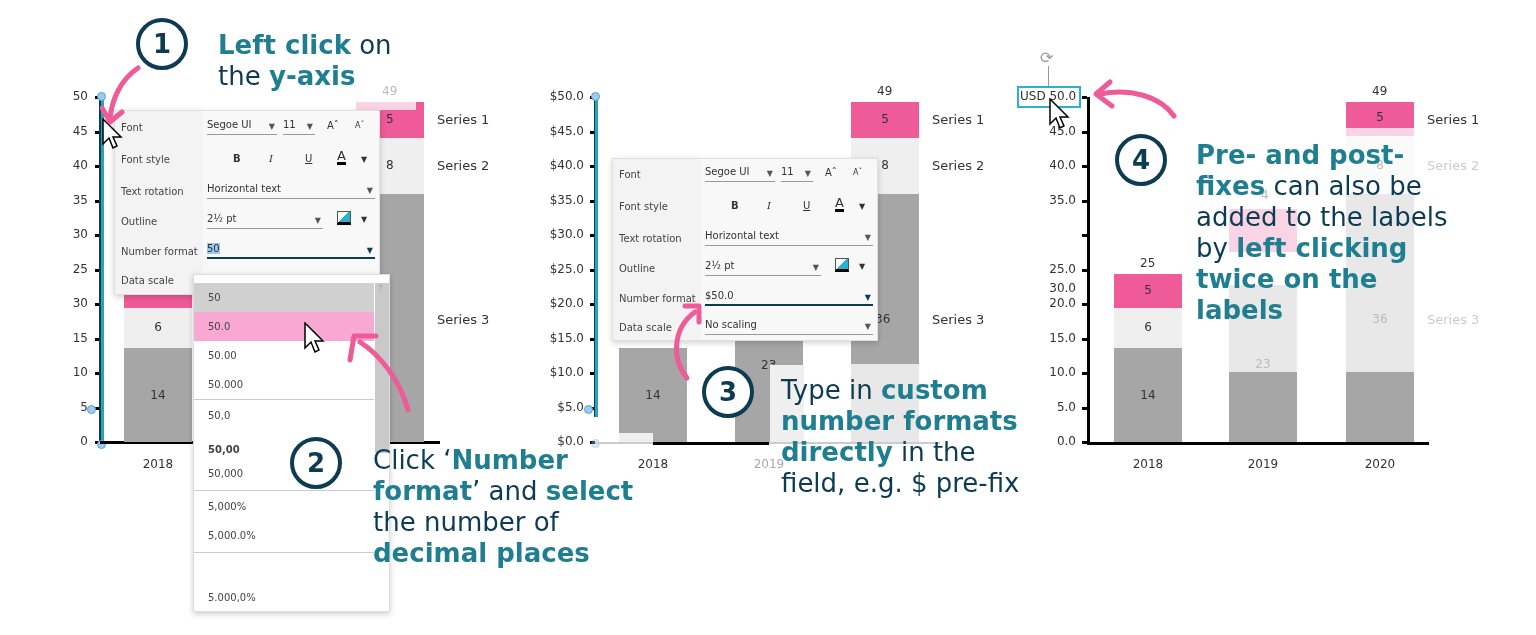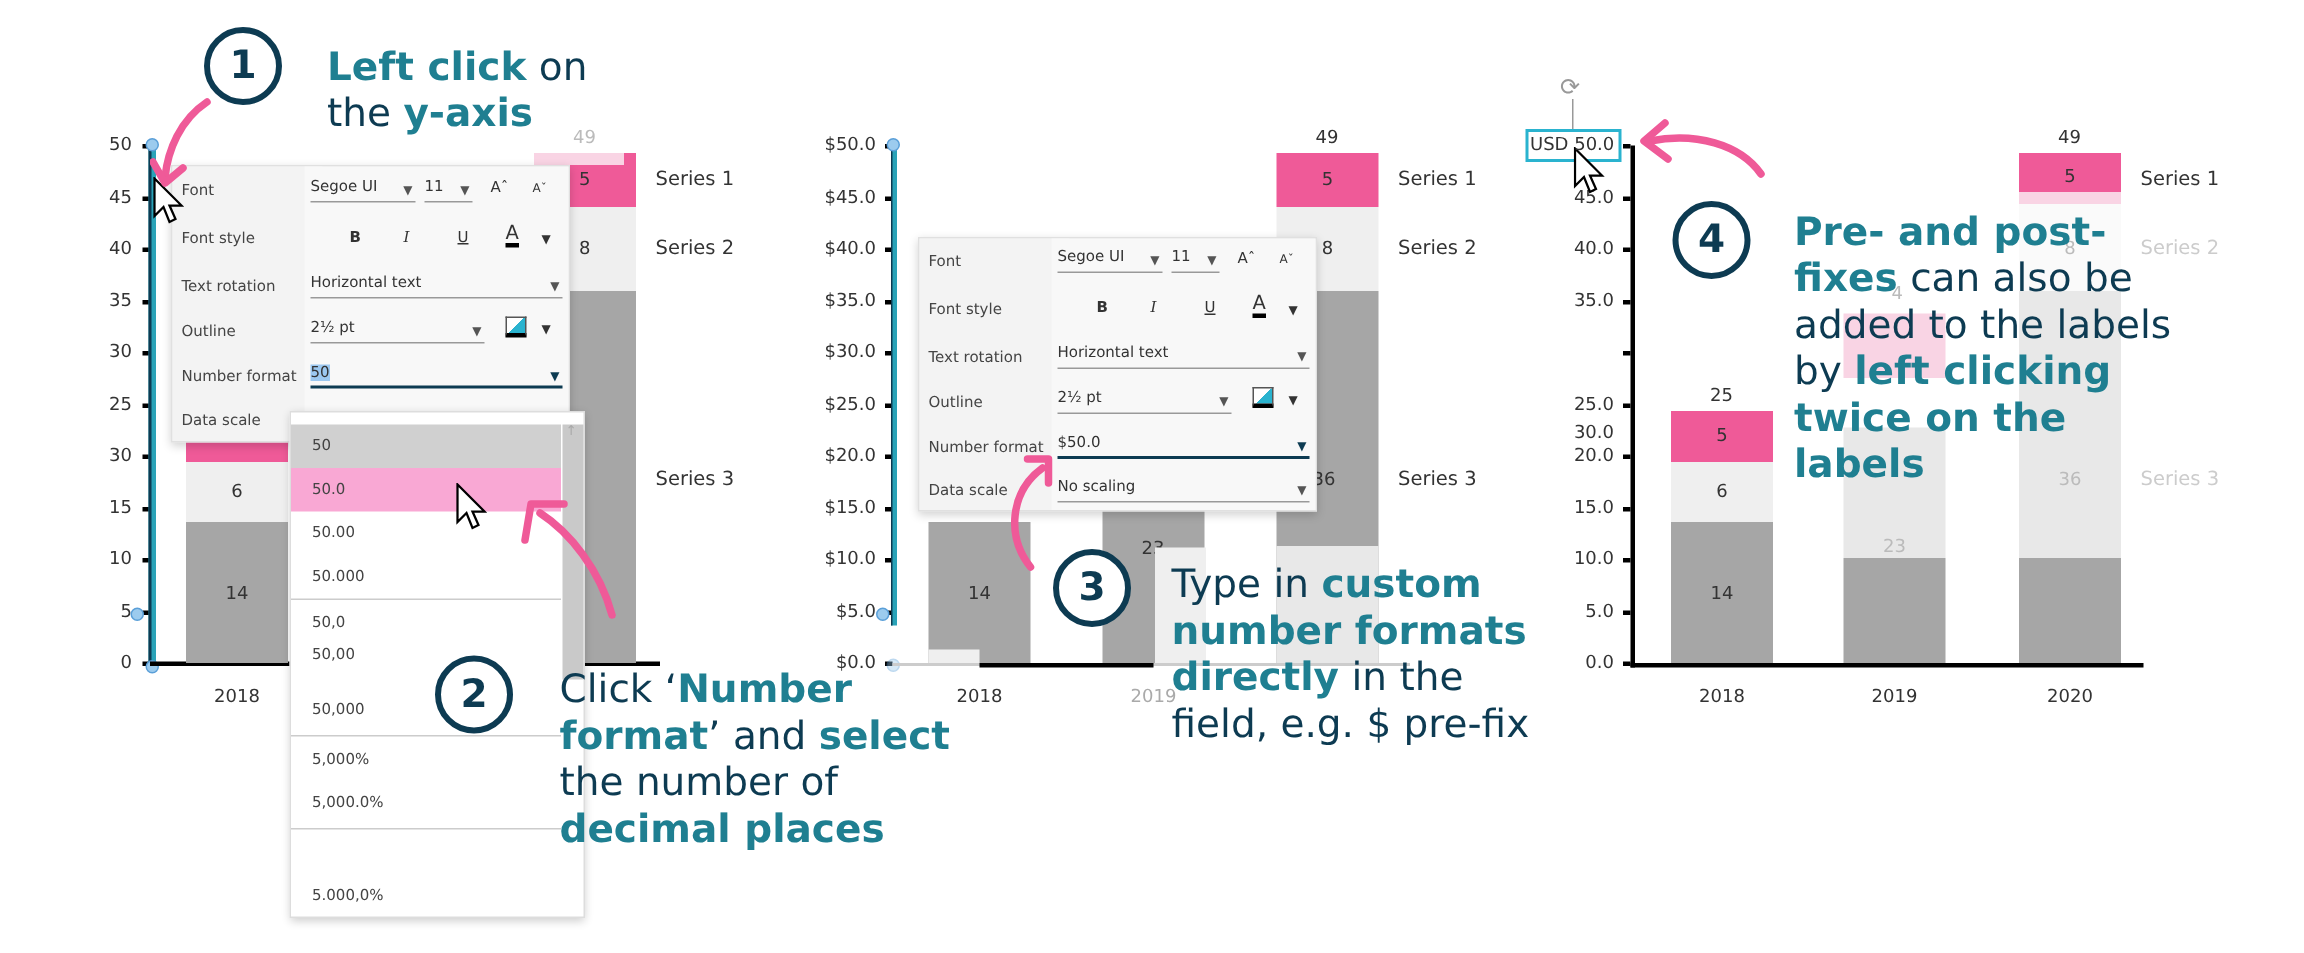--- a/index.html
+++ b/index.html
@@ -120,21 +120,21 @@
   <div class="prow-label" style="left:6px;top:164px;">Data scale</div>
 </div>
 
 <div class="abs" style="left:193px;top:274px;width:197px;height:338px;background:#fff;border:1px solid #ddd;box-shadow:0 2px 6px rgba(0,0,0,0.2);">
   <div class="dd-item" style="top:8px;background:#d0d0d0;">50</div>
   <div class="dd-item" style="top:37px;background:#f9a8d4;">50.0</div>
   <div class="dd-item" style="top:66px;">50.00</div>
   <div class="dd-item" style="top:95px;">50.000</div>
   <div class="dd-sep" style="top:124px;"></div>
   <div class="dd-item" style="top:126px;">50,0</div>
-  <div class="dd-item" style="top:147px;">50,00</div>
+  <div class="dd-item" style="top:160px;font-weight:bold;">50,00</div>
   <div class="dd-item" style="top:184px;">50,000</div>
   <div class="dd-sep" style="top:215px;"></div>
   <div class="dd-item" style="top:217px;">5,000%</div>
   <div class="dd-item" style="top:246px;">5,000.0%</div>
   <div class="dd-sep" style="top:277px;"></div>
   <div class="dd-item" style="top:308px;">5.000,0%</div>
   <div class="abs" style="left:181px;top:8px;width:14px;height:170px;background:#c9c9c9;"></div>
   <div class="abs" style="left:183px;top:8px;font-size:9px;color:#aaa;">↑</div>
 </div>
 

